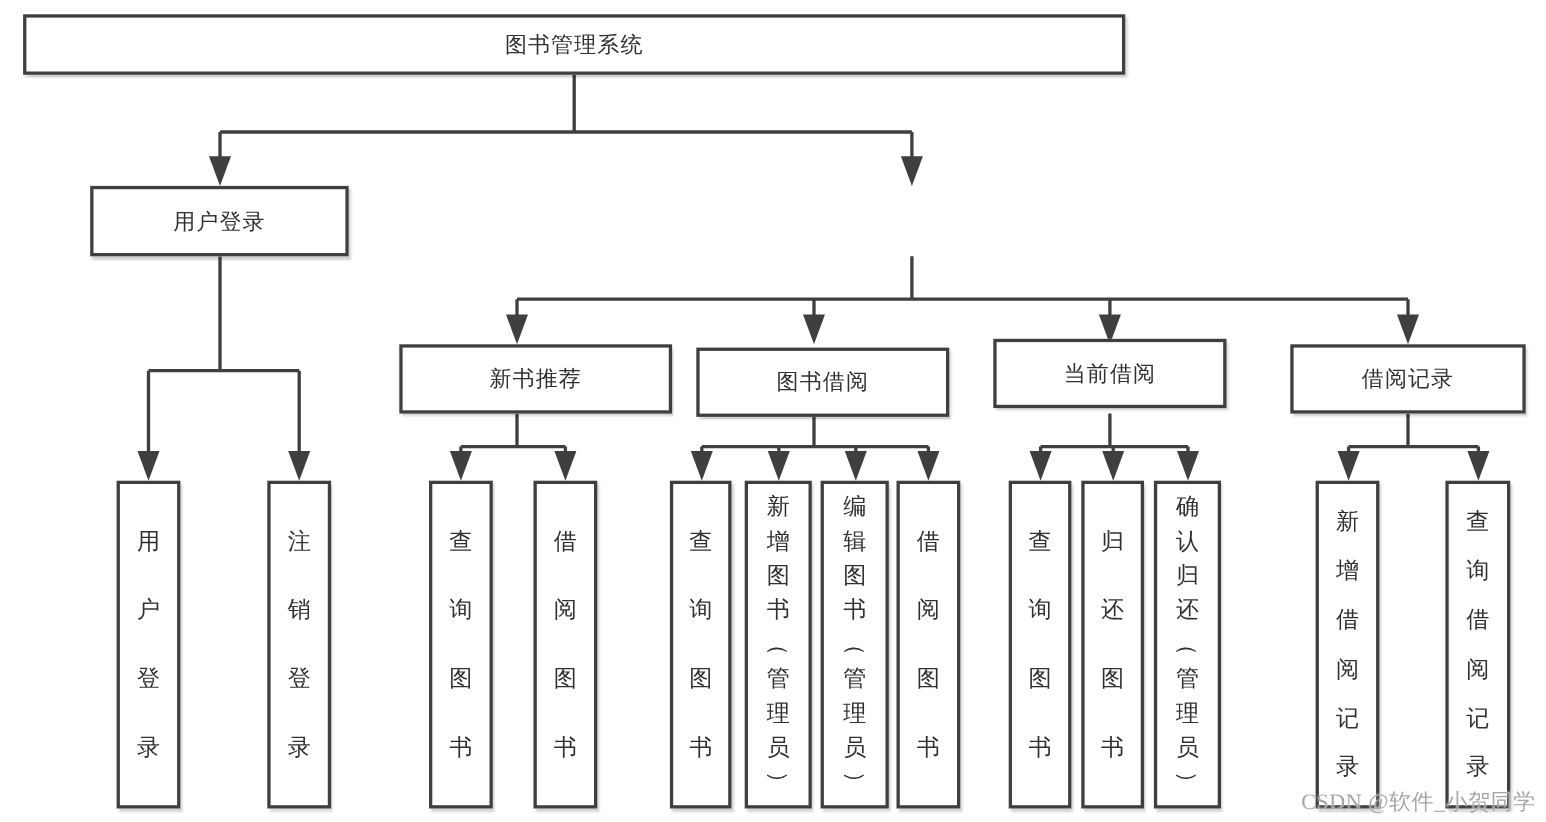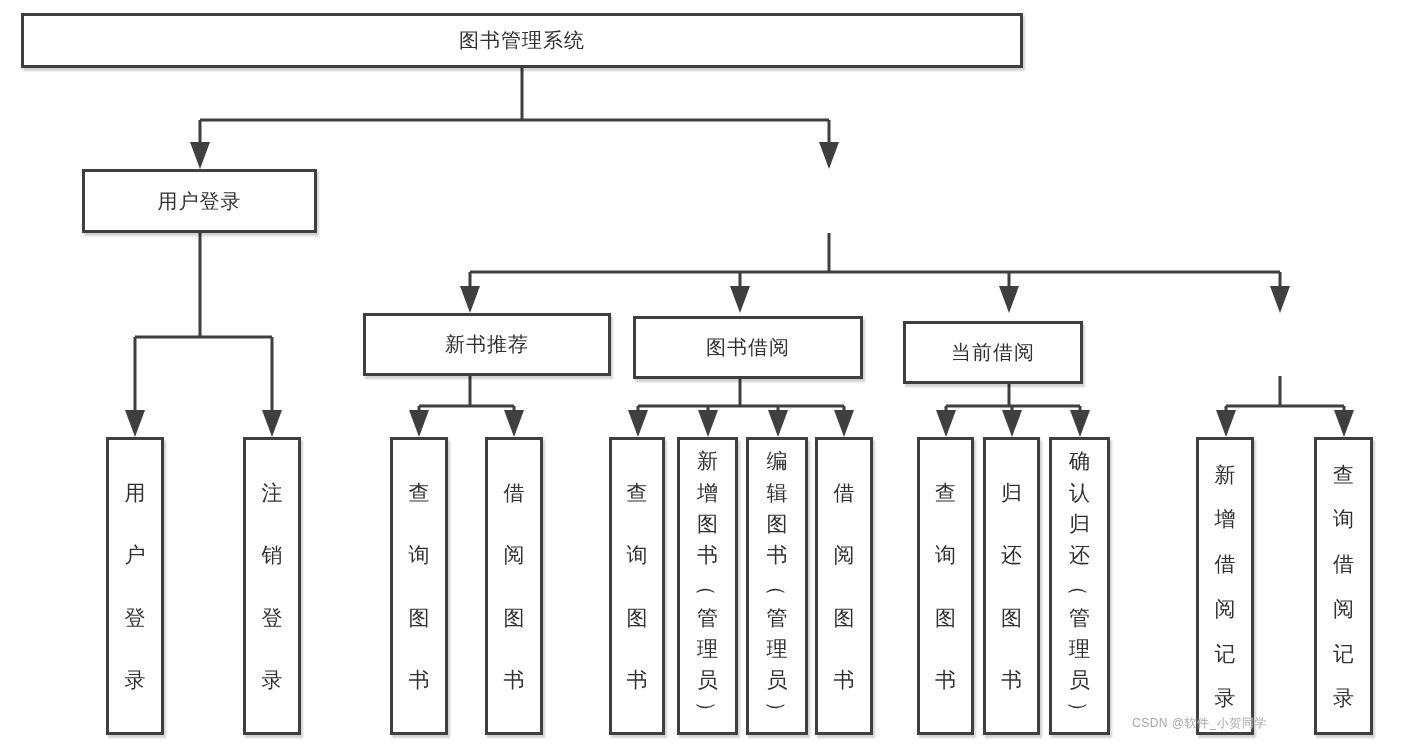--- a/index.html
+++ b/index.html
@@ -44,24 +44,25 @@
     align-items:center;justify-content:space-evenly;
     width:100%;height:100%;
     font-size:21px;color:var(--text);
   }
   .vtext .ch{
     line-height:1;height:21px;
     display:flex;align-items:center;justify-content:center;
   }
   .vtext .rot{transform:rotate(90deg);}
   .watermark{
-    position:absolute;left:1132px;top:715px;
-    font-size:12px;color:var(--watermark);
+    position:absolute;left:1183px;top:715px;
+    font-size:20px;color:var(--watermark);
     white-space:nowrap;letter-spacing:0.5px;
     text-shadow:0 0 2px rgba(255,255,255,0.9);
+    font-family:Liberation Serif, serif;
   }
 </style>
 </head>
 <body>
 
 <div class="canvas">
 
   <svg class="connector" width="1405" height="747" viewBox="0 0 1405 747">
 
     <path class="cline" d="M522 68 V120 M200 120 H829 M200 120 V145 M829 120 V145"></path>
@@ -105,22 +106,25 @@
   <div class="hbox" style="left:82px;top:169px;width:235px;height:64px">
     <span>用户登录</span>
   </div>
 
   <div class="hbox" style="left:363px;top:313px;width:248px;height:63px">
     <span>新书推荐</span>
   </div>
   <div class="hbox" style="left:633px;top:316px;width:230px;height:63px">
     <span>图书借阅</span>
   </div>
-  <div class="hbox" style="left:903px;top:321px;width:180px;height:63px">
+  <div class="hbox" style="left:903px;top:308px;width:212px;height:63px">
     <span>当前借阅</span>
+  </div>
+  <div class="hbox" style="left:1173px;top:313px;width:214px;height:63px">
+    <span>借阅记录</span>
   </div>
 
   <div class="vbox" style="left:106px;width:58px">
     <span class="vtext">
         <span class="ch">用</span>
         <span class="ch">户</span>
         <span class="ch">登</span>
         <span class="ch">录</span>
       </span>
   </div>

